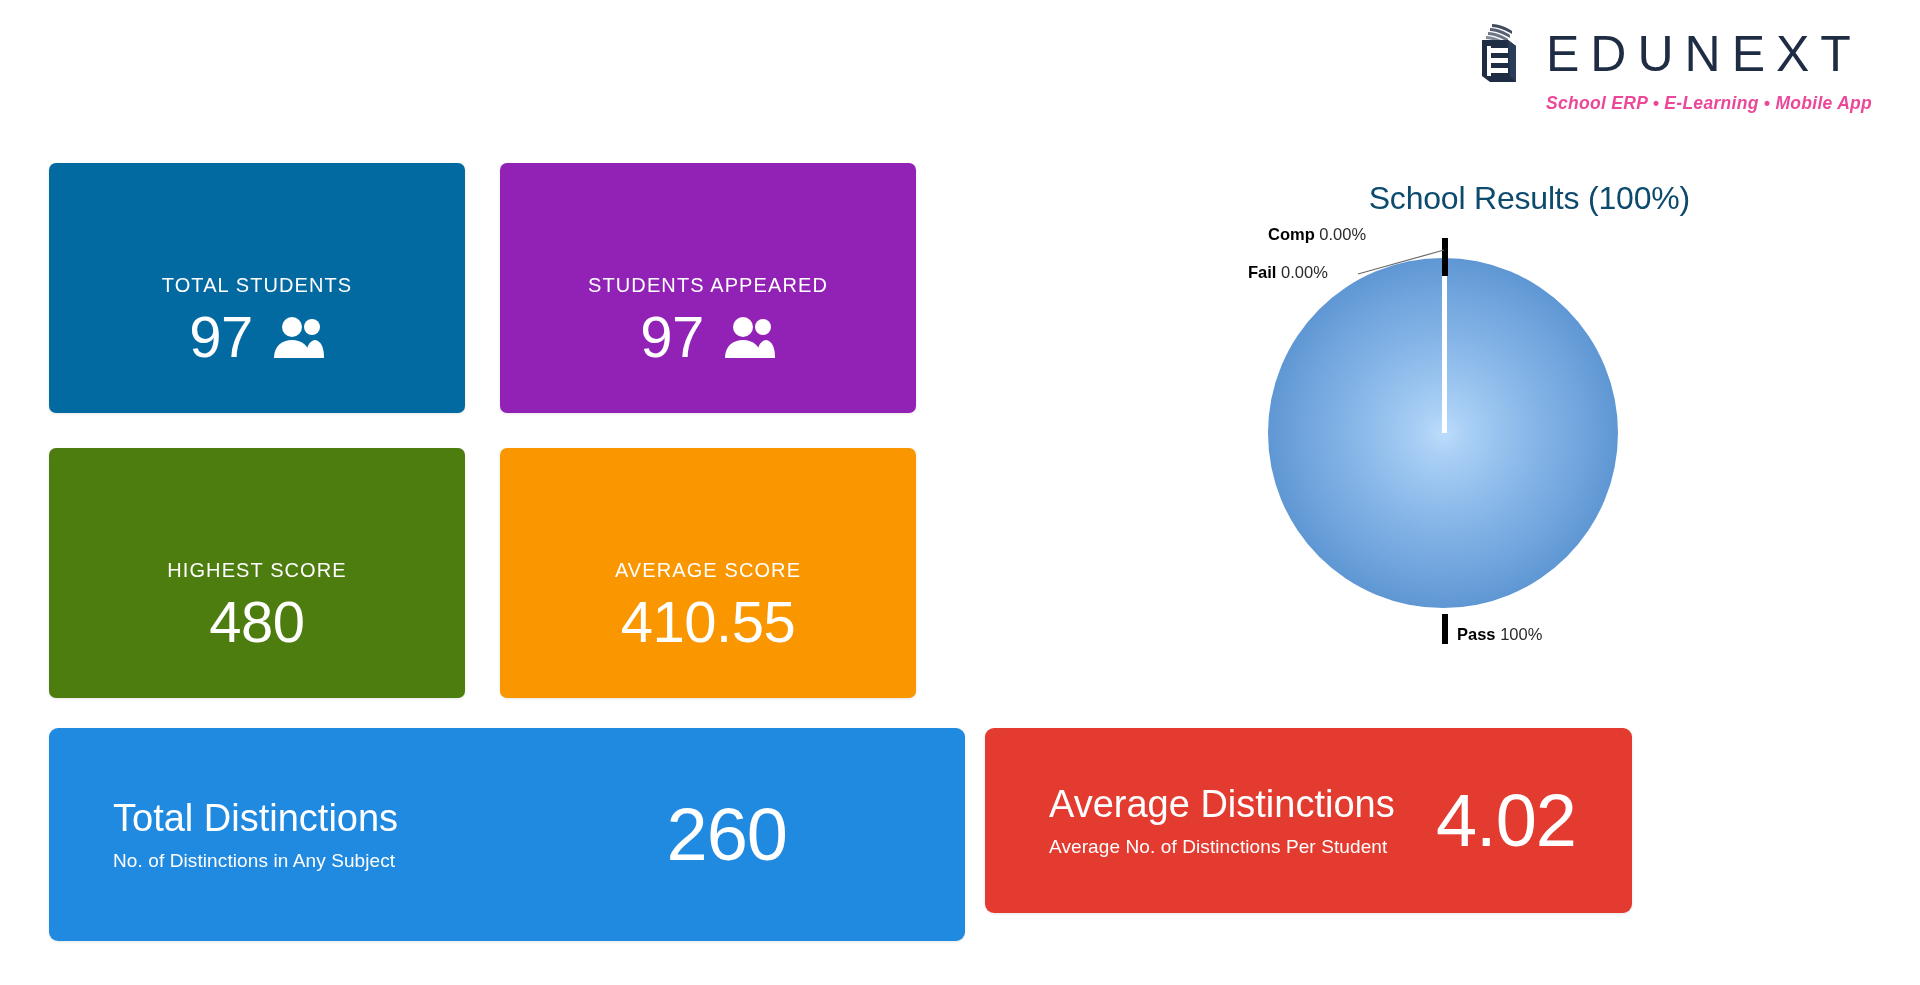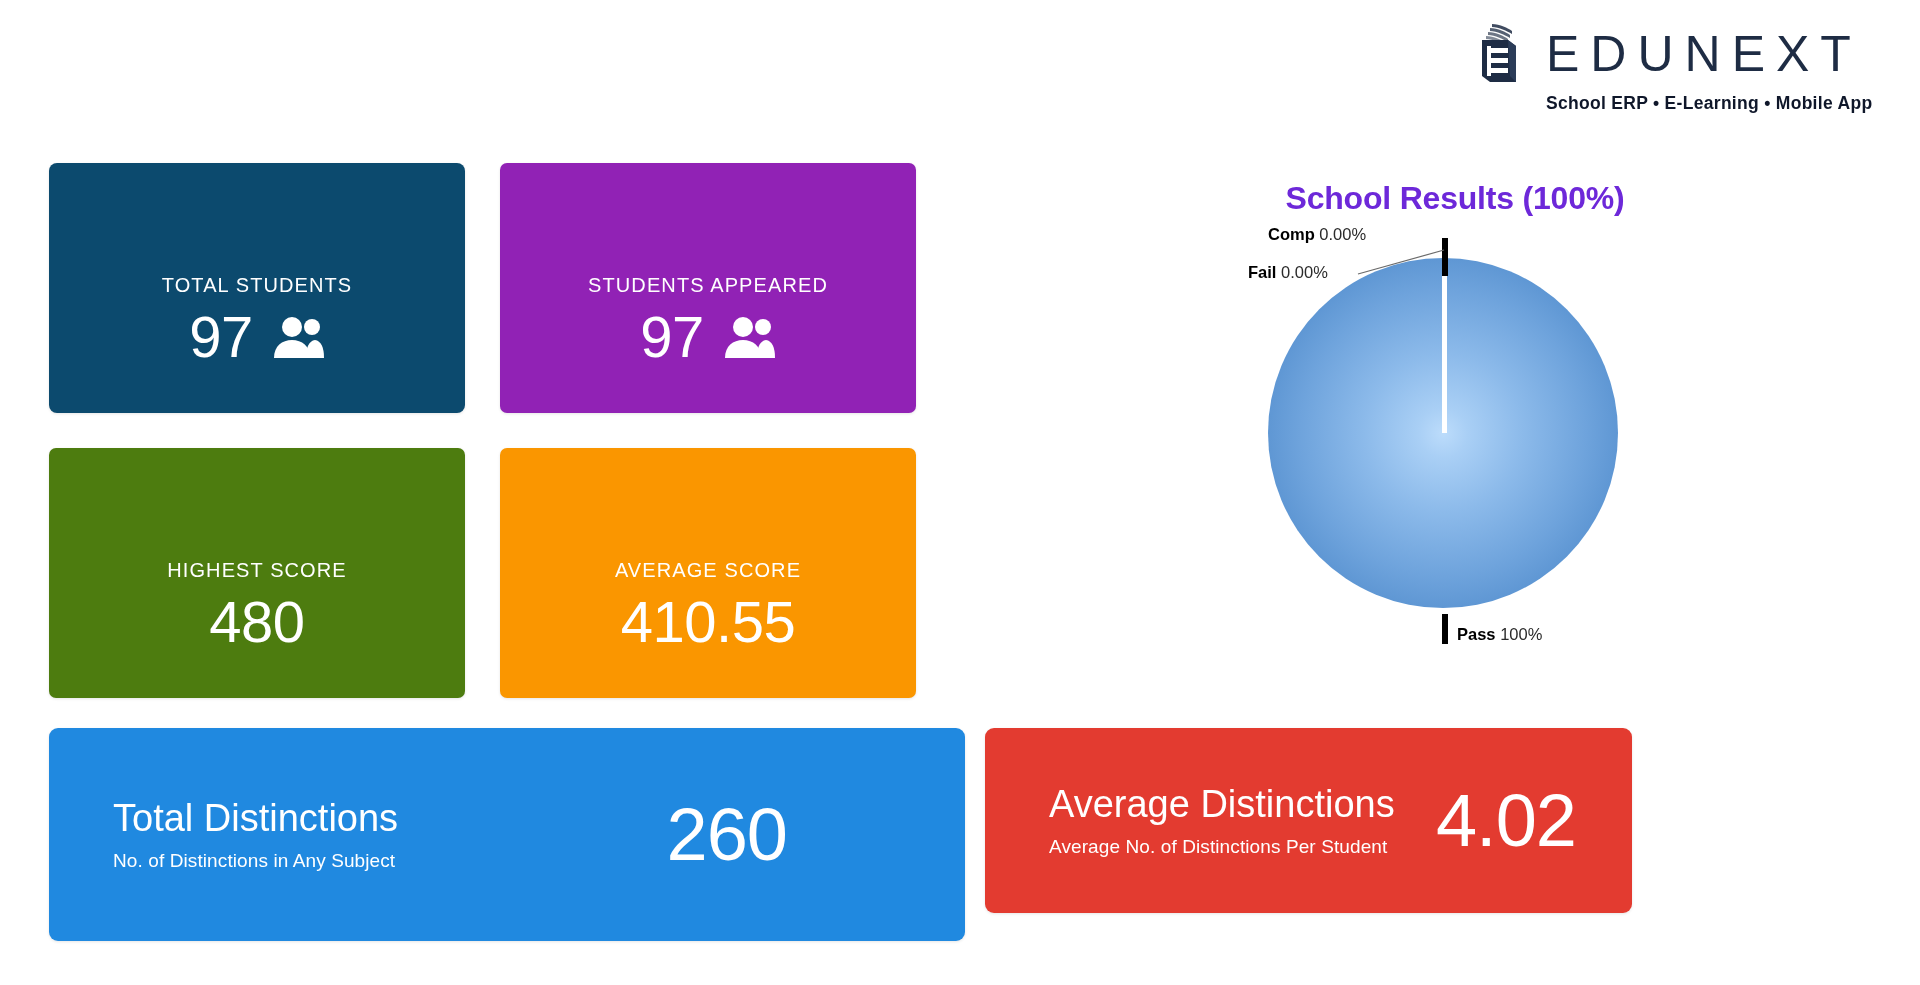--- a/index.html
+++ b/index.html
@@ -43,22 +43,23 @@
     font-weight: 400;
     color: #1e2c44;
     line-height: 1;
     font-family: "Liberation Sans", sans-serif;
   }
   #brand-tagline {
     margin-left: 68px;
     margin-top: 7px;
     font-size: 17.5px;
     font-weight: 700;
-    color: #0f172a;
+    color: #ec4899;
     letter-spacing: 0.3px;
+    font-style: italic;
   }
 
   
   #kpi-grid {
     position: absolute;
     left: 49px;
     top: 163px;
     width: 867px;
     display: grid;
     grid-template-columns: 416px 416px;
@@ -107,24 +108,24 @@
     left: 1180px;
     top: 180px;
     width: 560px;
     height: 520px;
   }
   #chart-title {
     position: absolute;
     left: 40px;
     top: 0px;
     width: 470px;
-    text-align: center;
+    text-align: right;
     font-size: 32px;
-    font-weight: 700;
-    color: #6d28d9;
+    font-weight: 400;
+    color: #0c4a6e;
     letter-spacing: -0.2px;
   }
   #pie-wrap {
     position: absolute;
     left: 88px;
     top: 78px;
     width: 350px;
     height: 350px;
   }
   #pie {
@@ -250,21 +251,21 @@
           </g>
         </svg>
       </span>
       <span id="brand-word">EDUNEXT</span>
     </div>
     <div id="brand-tagline">School ERP  •  E-Learning  •  Mobile App</div>
   </div>
 
   <div id="kpi-grid">
 
-    <div class="kpi-card" style="background:#0c4a6e;border-radius:8px;">
+    <div class="kpi-card" style="background:#0369a1;">
       <div class="kpi-label">TOTAL STUDENTS</div>
       <div class="kpi-value-row">
         <span class="kpi-value">97</span>
         <span>
           <svg class="people-icon" viewBox="0 0 52 44" aria-hidden="true">
             <g fill="#ffffff">
               <circle cx="19" cy="12" r="10"></circle>
               <path d="M1 43 C1 31 9 25 19 25 C29 25 37 31 37 43 Z"></path>
               <circle cx="39" cy="12" r="8"></circle>
               <path d="M33 43 C33 32 36 26 42 25 C48 26 51 32 51 43 Z"></path>

